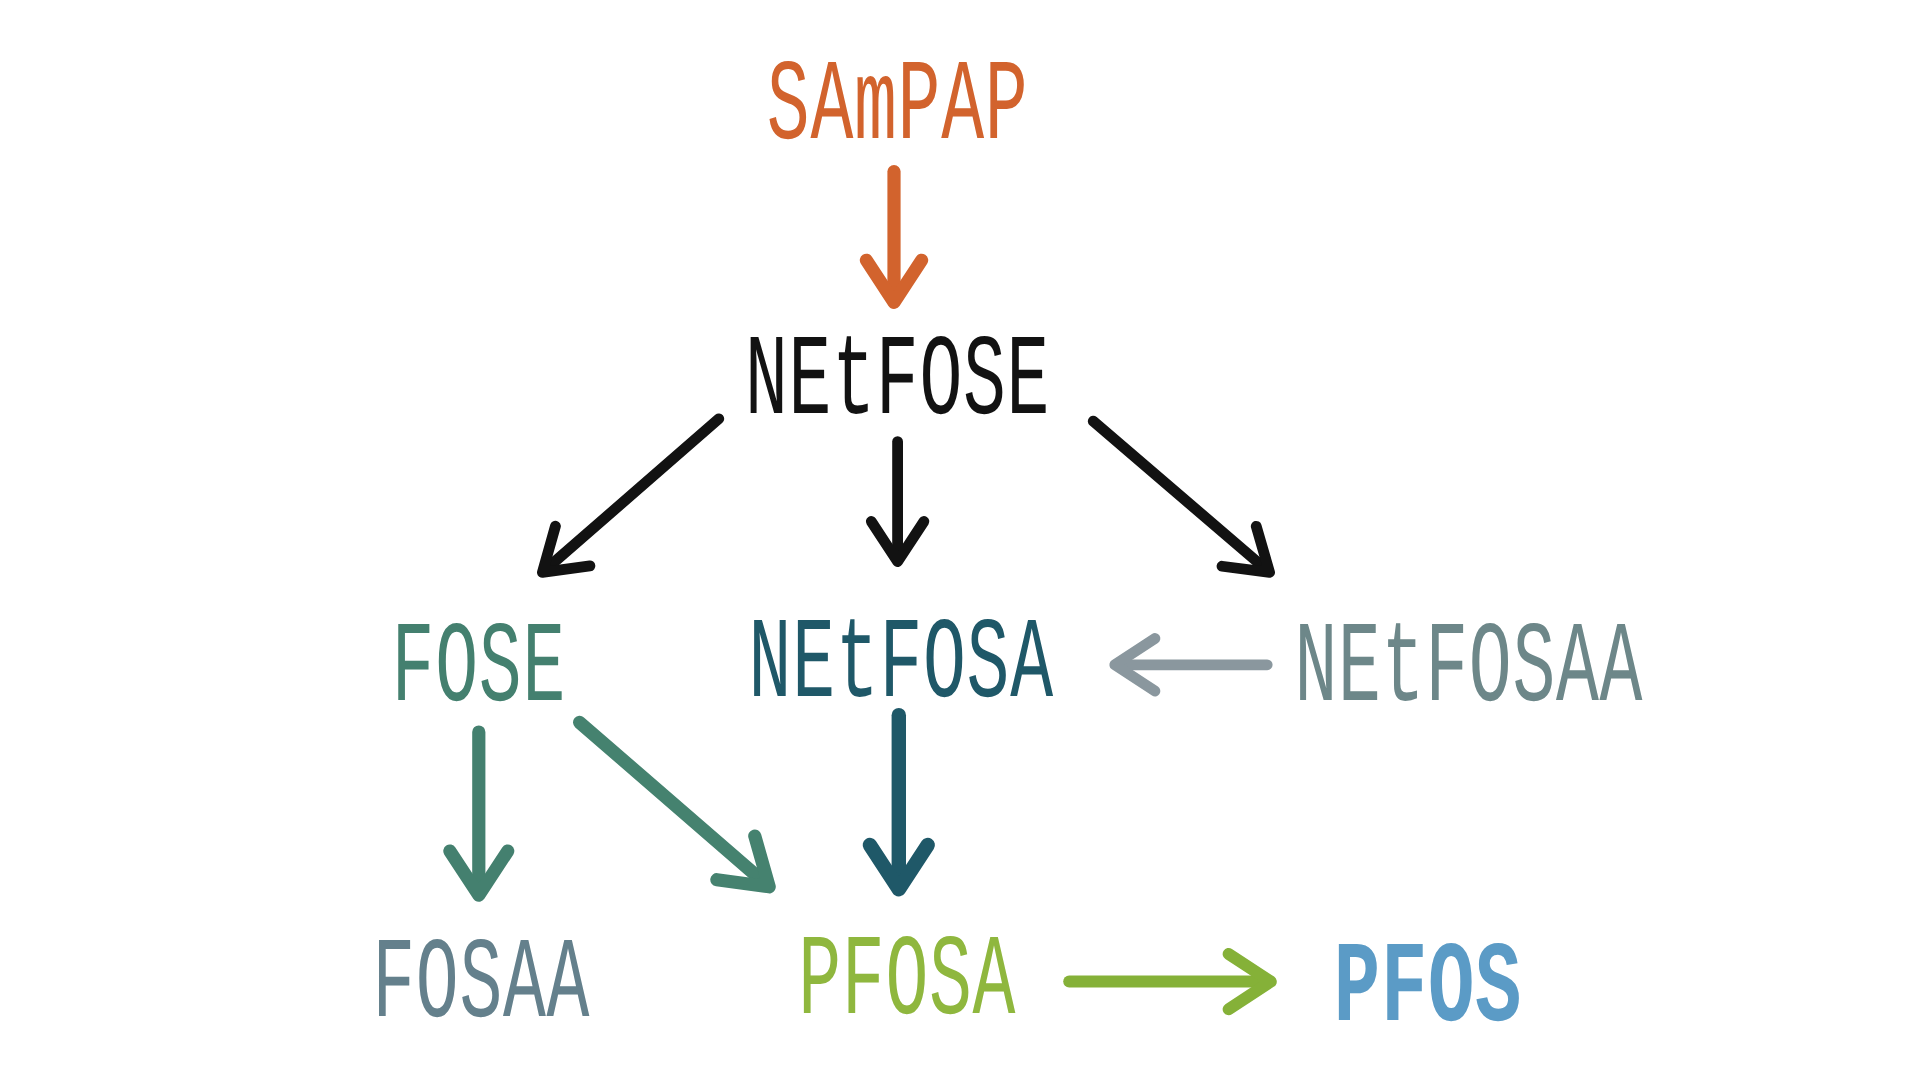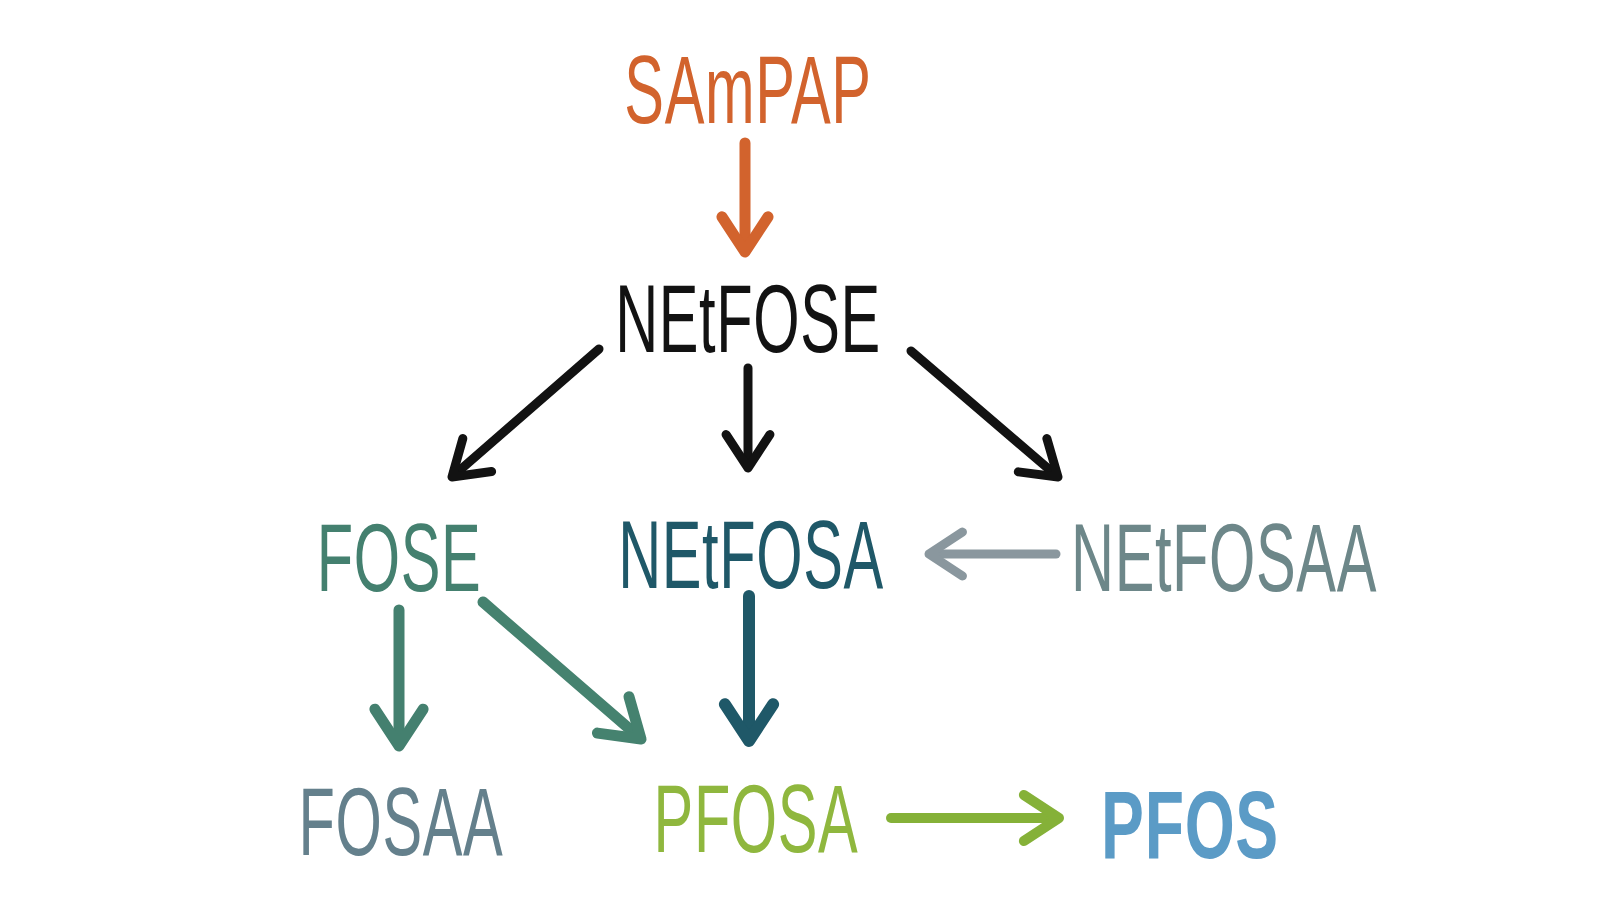--- a/index.html
+++ b/index.html
@@ -1,18 +1,18 @@
 <!DOCTYPE html>
 <html><head>
 <meta charset="utf-8">
 <style>
   html,body{margin:0;padding:0;background:#ffffff;}
   .canvas{
     position:relative;width:1600px;height:900px;background:#ffffff;overflow:hidden;
-    font-family:Liberation Sans, sans-serif;
+    font-family:Liberation Mono, monospace;
   }
   .edges{position:absolute;left:0;top:0;width:1600px;height:900px;}
   .node{
     position:absolute;white-space:nowrap;line-height:1;font-size:96px;font-weight:400;
     letter-spacing:1px;transform:translate(-50%,-50%) scaleX(0.62);transform-origin:center;
     -webkit-user-select:none;user-select:none;
   }
   #n-sampap  {left:748px; top:90px;}
   #n-netfose {left:748px; top:319px;}
   #n-fose    {left:399px; top:558px;}

